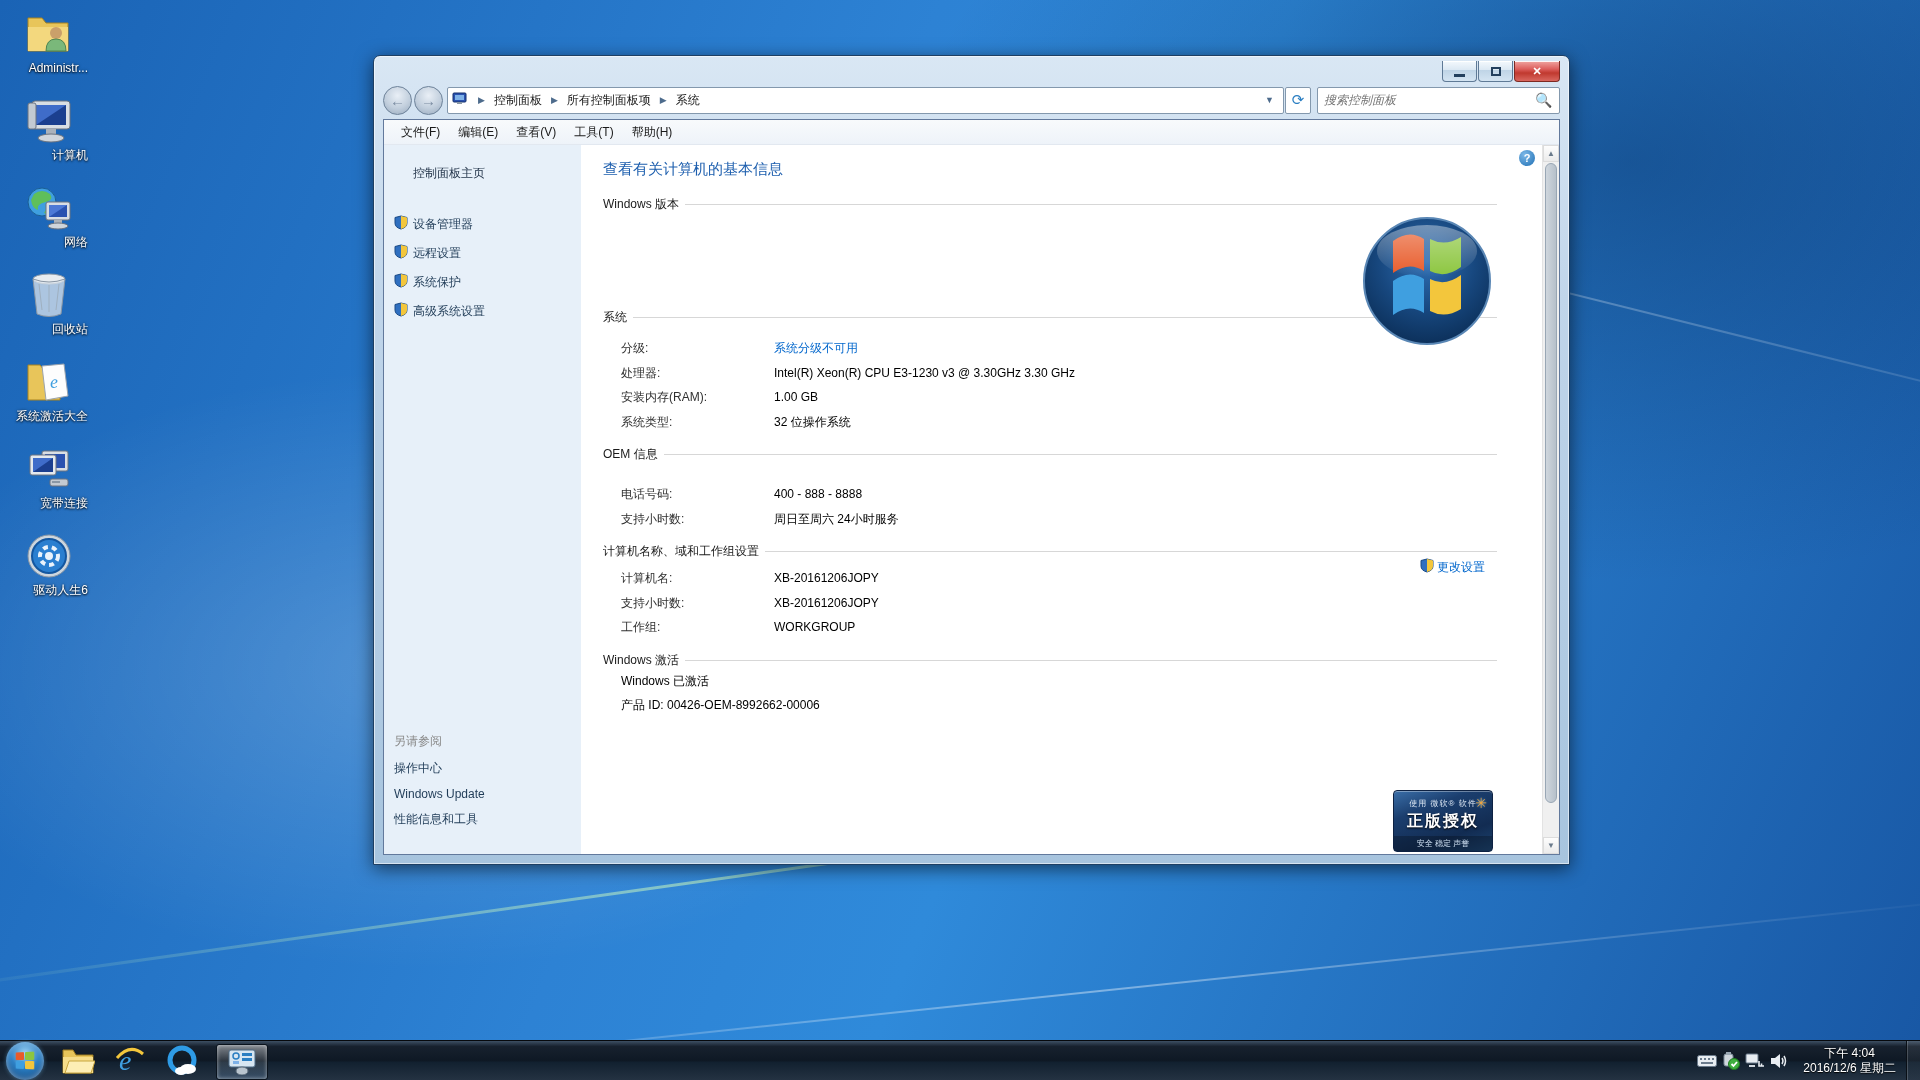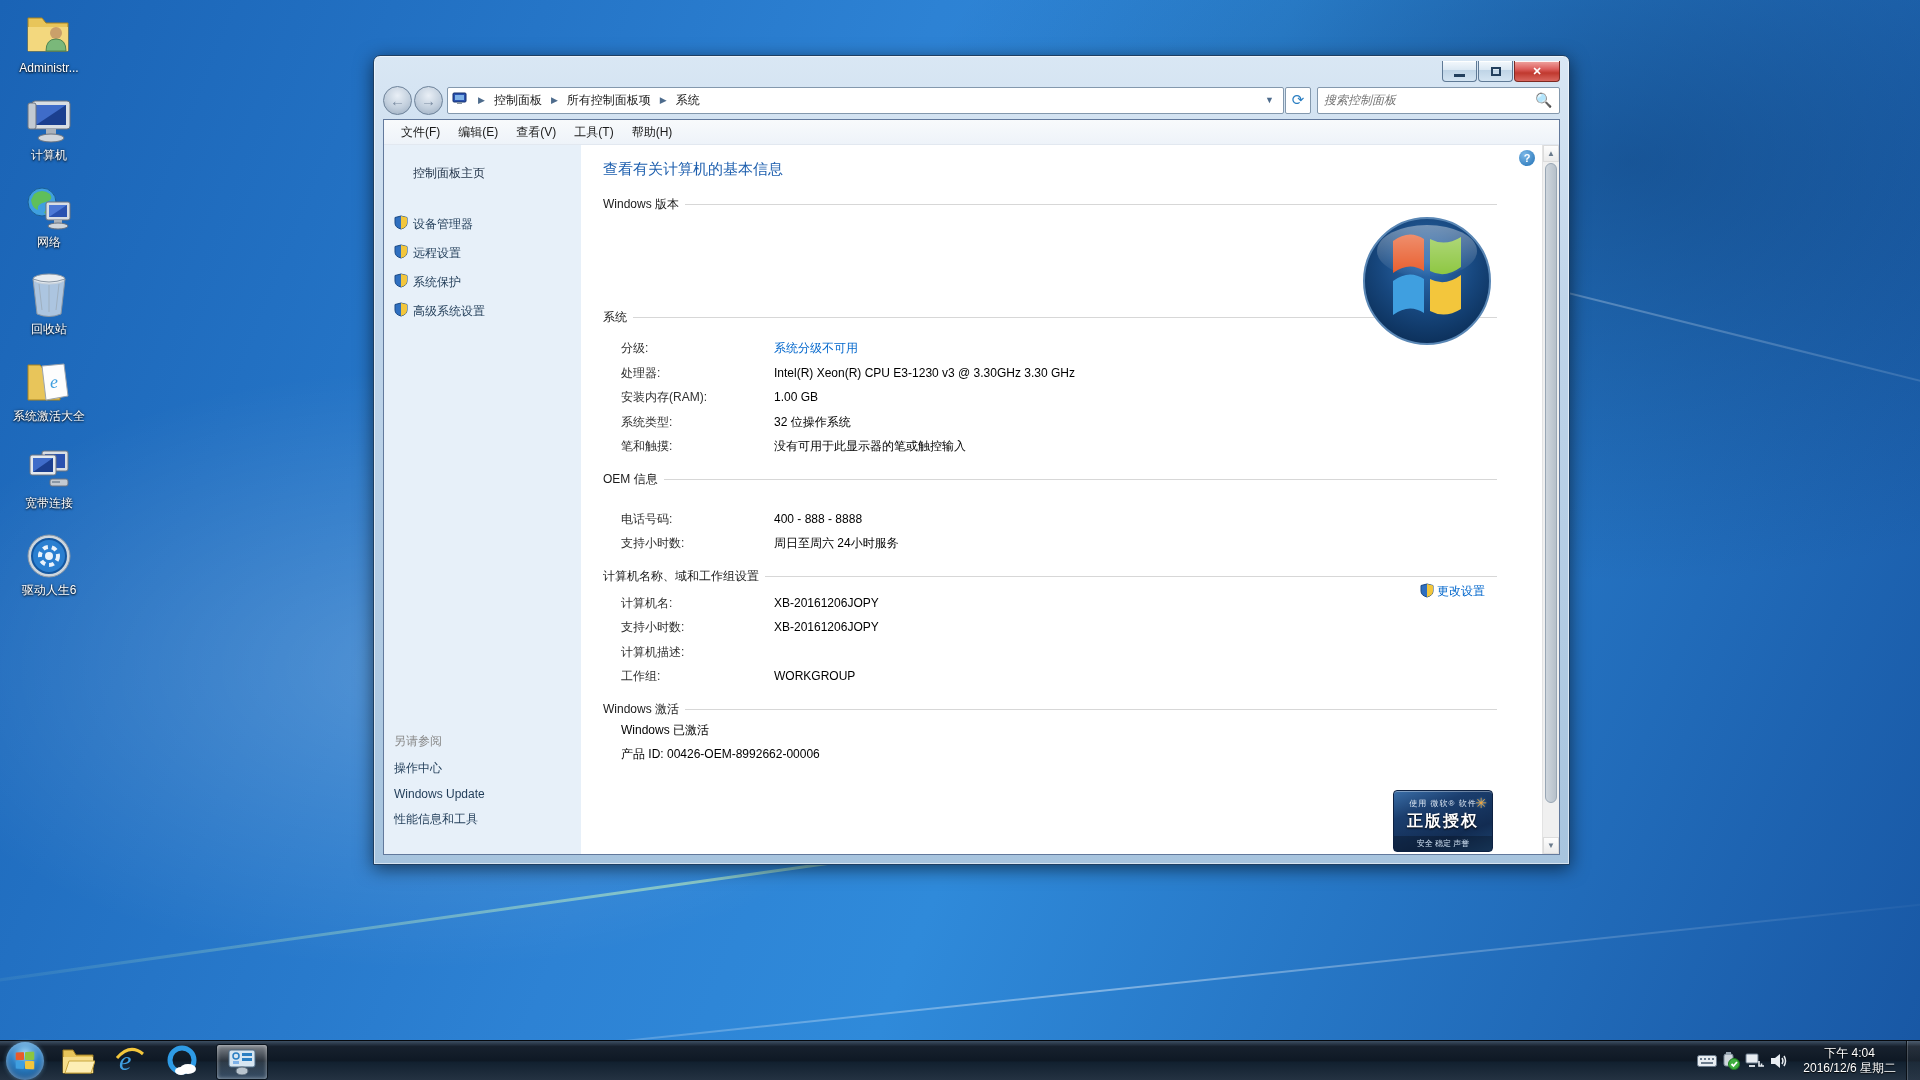--- a/index.html
+++ b/index.html
@@ -20,21 +20,21 @@
     transform:rotate(-8deg); }
   .streak2 { left:200px; top:990px; width:1800px; height:2px;
     background:linear-gradient(90deg, rgba(255,255,255,0), rgba(255,255,255,0.4), rgba(255,255,255,0));
     transform:rotate(-6deg); }
   .streak3 { left:900px; top:300px; width:1400px; height:2px;
     background:linear-gradient(90deg, rgba(255,255,255,0), rgba(255,255,255,0.25), rgba(255,255,255,0));
     transform:rotate(14deg); }
 
   
   .desk-icons { position:absolute; left:10px; top:10px; width:78px; }
-  .desk-icon { width:78px; margin-bottom:22px; text-align:center; cursor:default; }
+  .desk-icon { width:78px; margin-bottom:22px; text-align:right; cursor:default; }
   .desk-icon .ic { width:48px; height:48px; margin:0 auto 3px; display:flex; align-items:center; justify-content:center; }
   .desk-icon .lbl { color:#fff; font-size:12px; line-height:14px; text-shadow:0 1px 2px rgba(0,0,0,0.9), 0 0 3px rgba(0,0,0,0.6); word-break:break-all; }
 
   
   .window {
     position:absolute; left:373px; top:55px; width:1197px; height:810px;
     background:linear-gradient(180deg, #d9e7f4 0%, #c0d5ea 30%, #a7c4de 100%);
     border:1px solid #1e3f63; border-radius:7px 7px 0 0;
     box-shadow:0 4px 18px rgba(0,0,0,0.55), inset 0 0 0 1px rgba(255,255,255,0.55);
   }
@@ -367,24 +367,20 @@
               <span class="val">Intel(R) Xeon(R) CPU E3-1230 v3 @ 3.30GHz   3.30 GHz</span>
             </div>
             <div class="row">
               <span class="lab">安装内存(RAM):</span>
               <span class="val">1.00 GB</span>
             </div>
             <div class="row">
               <span class="lab">系统类型:</span>
               <span class="val">32 位操作系统</span>
             </div>
-            <div class="row">
-              <span class="lab">笔和触摸:</span>
-              <span class="val">没有可用于此显示器的笔或触控输入</span>
-            </div>
           </div>
 
           <div class="sec-hdr" style="margin-top:12px;">OEM 信息</div>
           <div style="margin-top:19px;">
             <div class="row">
               <span class="lab">电话号码:</span>
               <span class="val">400 - 888 - 8888</span>
             </div>
             <div class="row">
               <span class="lab">支持小时数:</span>
@@ -401,24 +397,20 @@
             <a class="link" href="#">更改设置</a>
           </div>
           <div style="margin-top:6px;">
             <div class="row">
               <span class="lab">计算机名:</span>
               <span class="val">XB-20161206JOPY</span>
             </div>
             <div class="row">
               <span class="lab">支持小时数:</span>
               <span class="val">XB-20161206JOPY</span>
-            </div>
-            <div class="row">
-              <span class="lab">计算机描述:</span>
-              <span class="val"></span>
             </div>
             <div class="row">
               <span class="lab">工作组:</span>
               <span class="val">WORKGROUP</span>
             </div>
           </div>
 
           <div class="sec-hdr" style="margin-top:12px;">Windows 激活</div>
           <div style="">
             <div class="row">

